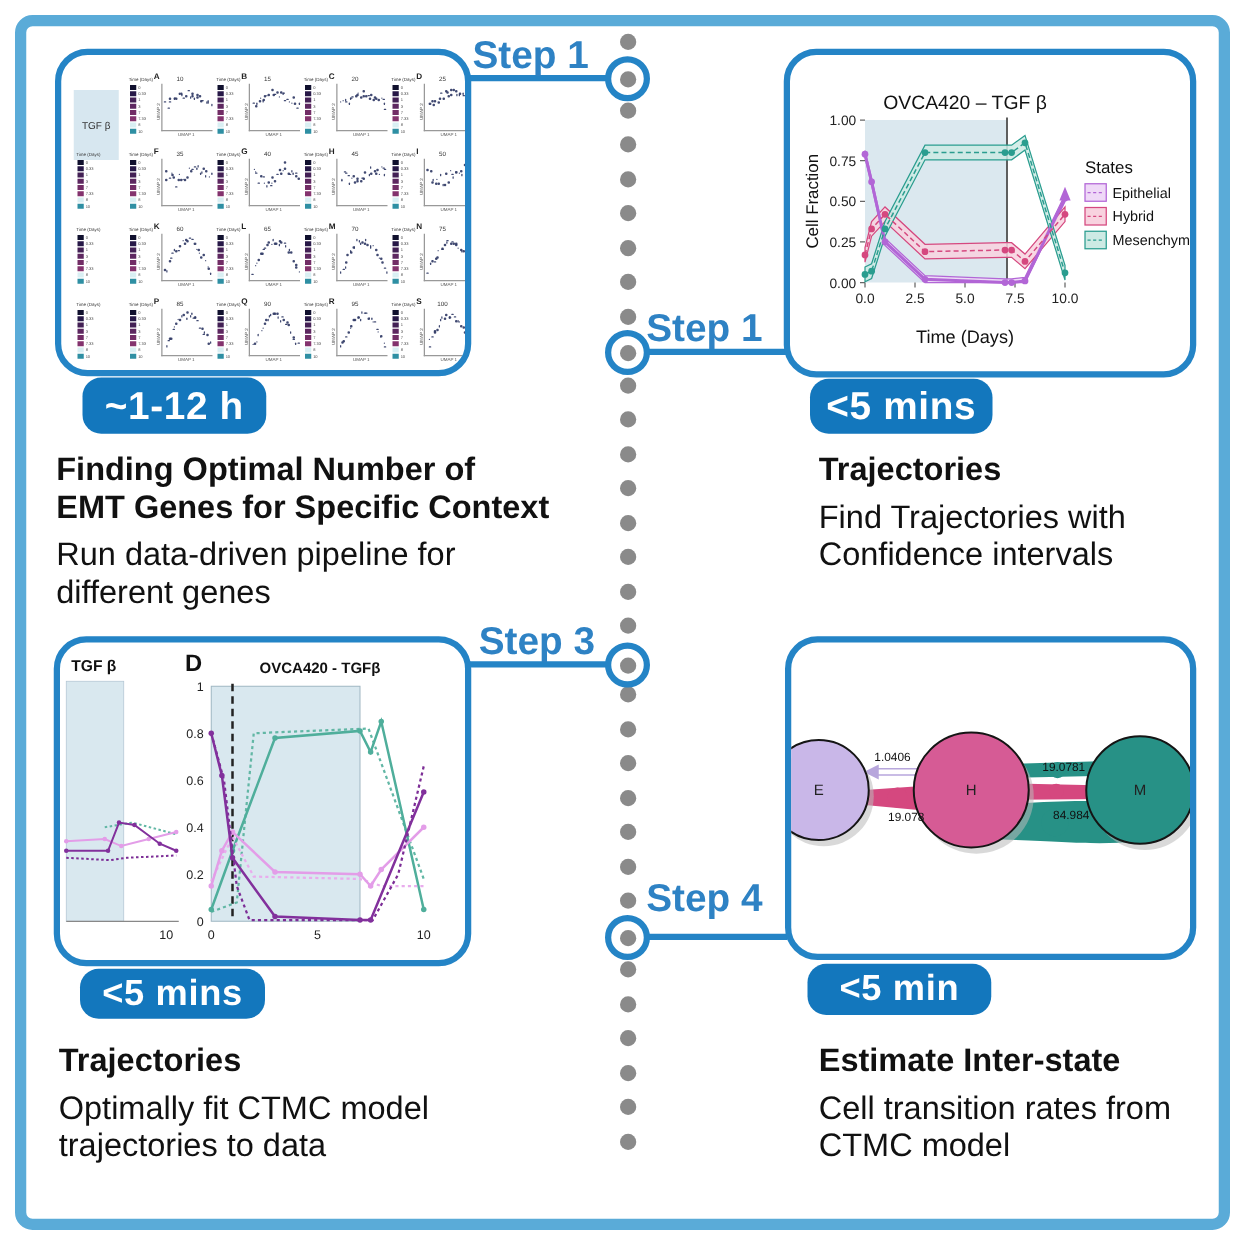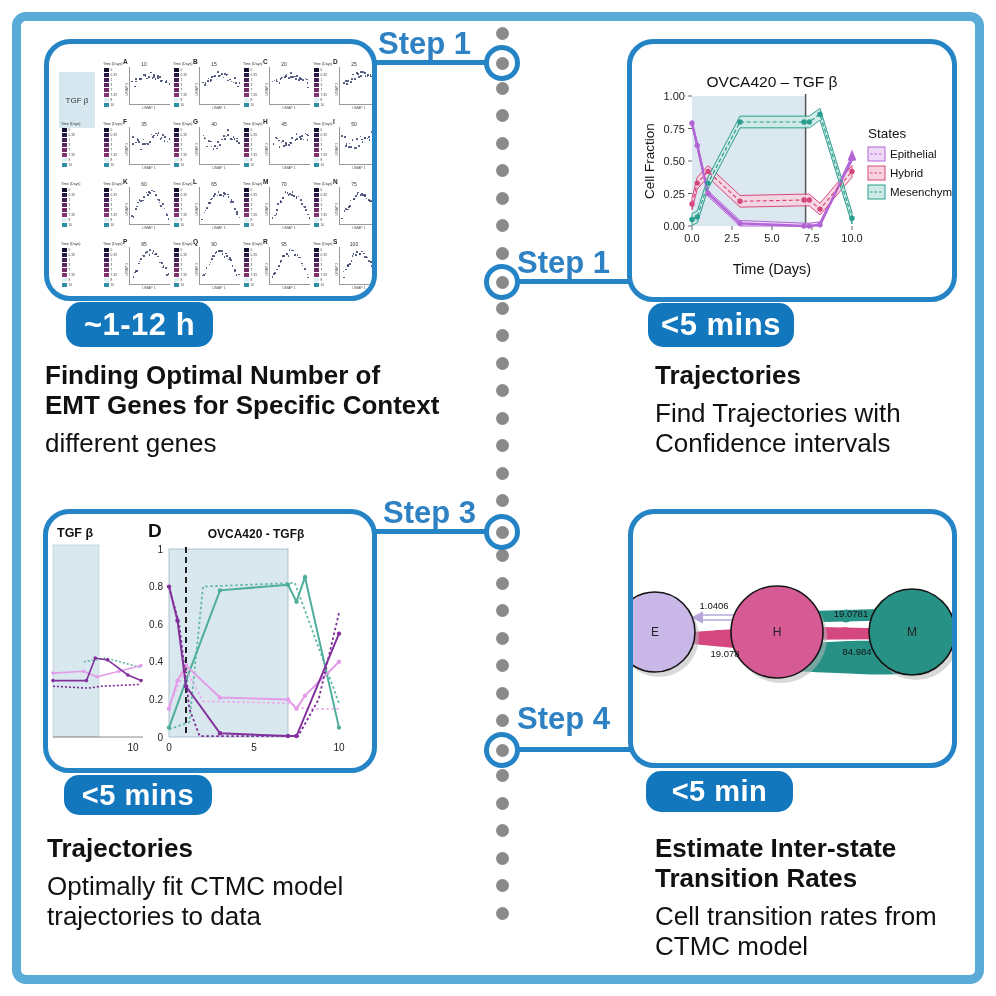--- a/index.html
+++ b/index.html
@@ -1180,20 +1180,21 @@
   <div class="badge" id="badge2">&lt;5 mins</div>
   <div class="badge" id="badge3">&lt;5 mins</div>
   <div class="badge" id="badge4">&lt;5 min</div>
 
   <div class="text-block" id="text1">
     <div class="tb-title">
       <div>Finding Optimal Number of</div>
       <div>EMT Genes for Specific Context</div>
     </div>
     <div class="tb-sub">
+      <div>Run data-driven pipeline for</div>
       <div>different genes</div>
     </div>
   </div>
   <div class="text-block" id="text2">
     <div class="tb-title">
       <div>Trajectories</div>
     </div>
     <div class="tb-sub">
       <div>Find Trajectories with</div>
       <div>Confidence intervals</div>
@@ -1204,20 +1205,19 @@
       <div>Trajectories</div>
     </div>
     <div class="tb-sub">
       <div>Optimally fit CTMC model</div>
       <div>trajectories to data</div>
     </div>
   </div>
   <div class="text-block" id="text4">
     <div class="tb-title">
       <div>Estimate Inter-state</div>
-      <div>Transition Rates</div>
     </div>
     <div class="tb-sub">
       <div>Cell transition rates from</div>
       <div>CTMC model</div>
     </div>
   </div>
 </div>
 
 </body></html>

